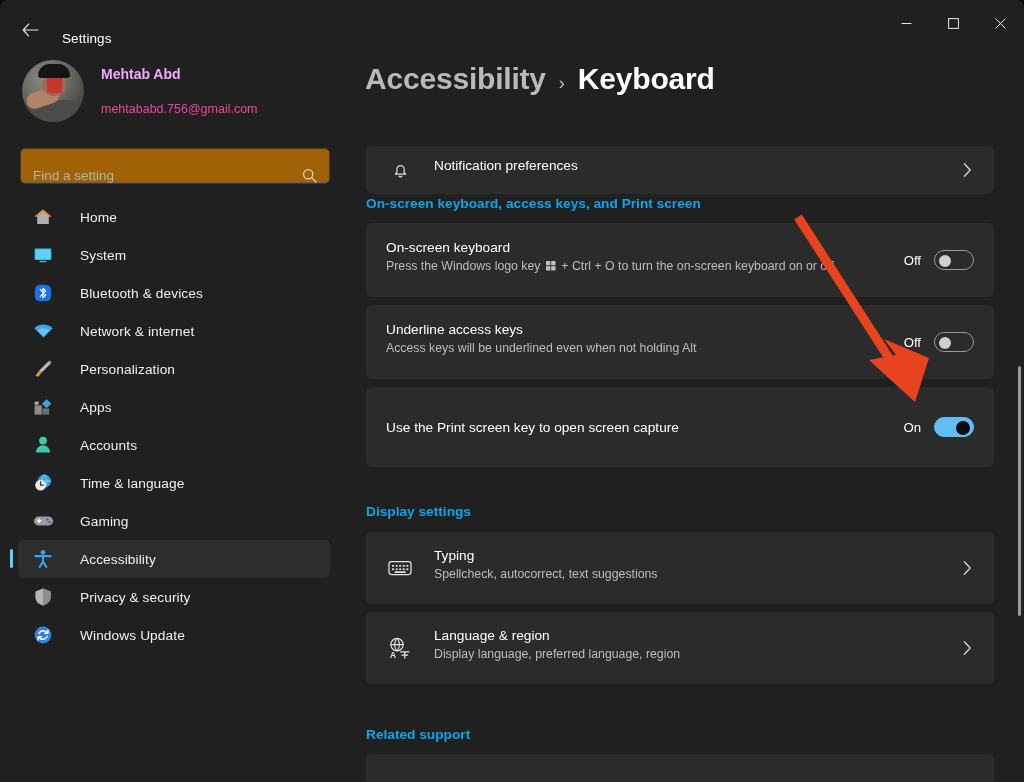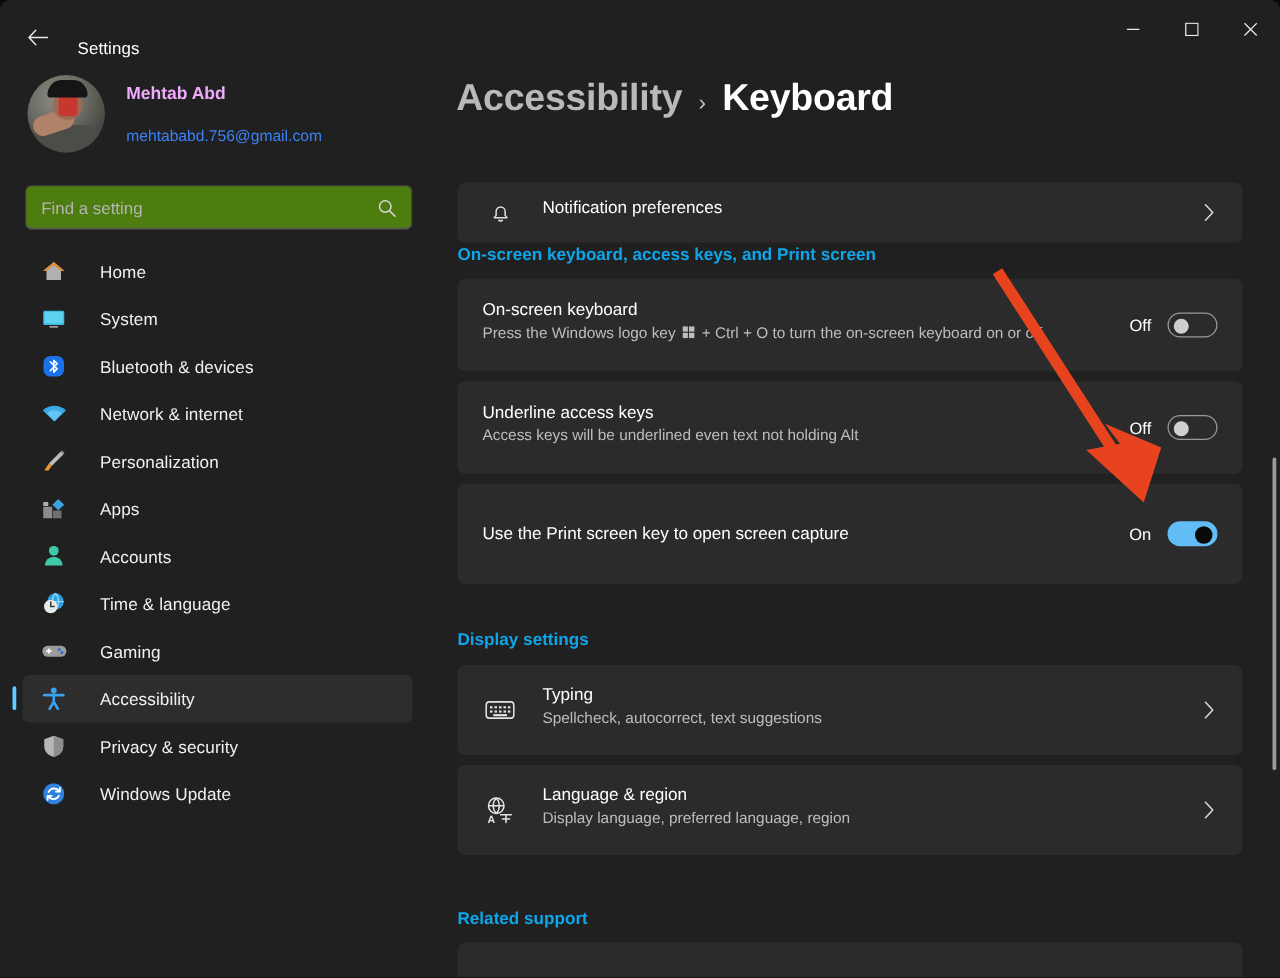--- a/index.html
+++ b/index.html
@@ -62,26 +62,26 @@
   #avatar .arm {
     position: absolute; left: 4px; top: 30px; width: 34px; height: 16px;
     background: #b08268; border-radius: 10px; transform: rotate(-18deg);
   }
   #avatar .body {
     position: absolute; left: 2px; top: 40px; width: 58px; height: 26px;
     background: #4c4c48; border-radius: 16px 16px 0 0;
   }
   #profile-text { margin-left: 17px; }
   #profile-name { font-size: 14px; font-weight: bold; color: #f0abfc; }
-  #profile-email { font-size: 12.5px; color: #3b82f6; margin-top: 20px; }
+  #profile-email { font-size: 12.5px; color: #ec4899; margin-top: 20px; }
   #search-wrap {
     margin: 26px 18px 0 20px; height: 36px; position: relative;
-    background: #4d7c0f; border: 1px solid #3a3a3a; border-radius: 5px;
+    background: #a16207; border: 1px solid #3a3a3a; border-radius: 5px;
     box-shadow: inset 0 -1px 0 0 #606060;
-    display: flex; align-items: center; cursor: text;
+    display: flex; align-items: flex-end; cursor: text;
   }
   #search-input {
     flex: 1; background: transparent; border: none; outline: none;
     color: #e6e6e6; font-size: 13.5px; font-family: inherit; padding: 0 12px;
   }
   #search-input::placeholder { color: #b4b4b4; }
   #search-icon { padding-right: 12px; display: flex; }
   #navlist { margin-top: 14px; }
   .nav-item {
     position: relative; height: 38px; margin: 0 18px 0 18px;
@@ -385,21 +385,21 @@
           <span class="toggle-state">Off</span>
           <div class="toggle off">
             <div class="knob"></div>
           </div>
         </div>
       </div>
 
       <div class="card" style="top:259px;height:74px;">
         <div style="position:absolute;left:20px;top:17px;">
           <div class="row-title">Underline access keys</div>
-          <div class="row-sub">Access keys will be underlined even text not holding Alt</div>
+          <div class="row-sub">Access keys will be underlined even when not holding Alt</div>
         </div>
         <div class="toggle-group">
           <span class="toggle-state">Off</span>
           <div class="toggle off">
             <div class="knob"></div>
           </div>
         </div>
       </div>
 
       <div class="card" style="top:341px;height:80px;">

